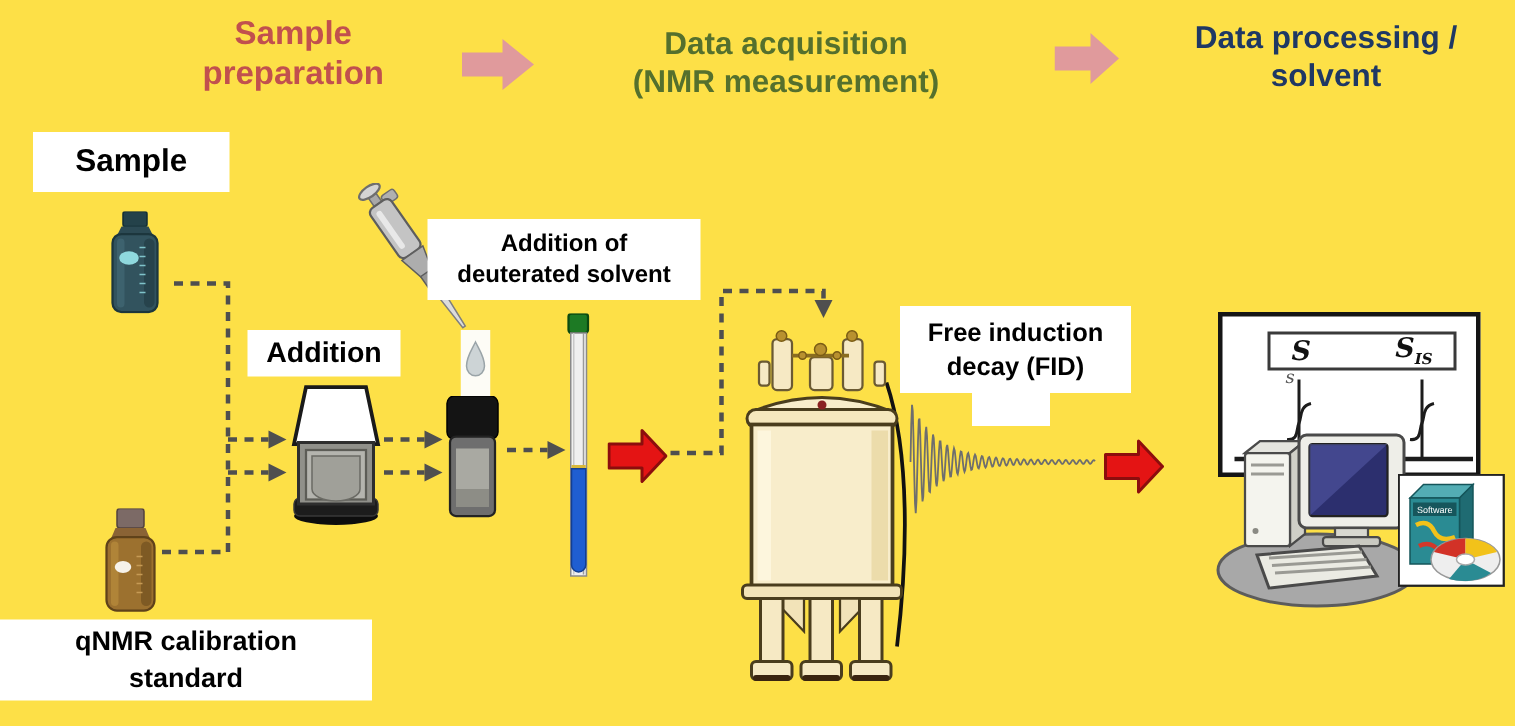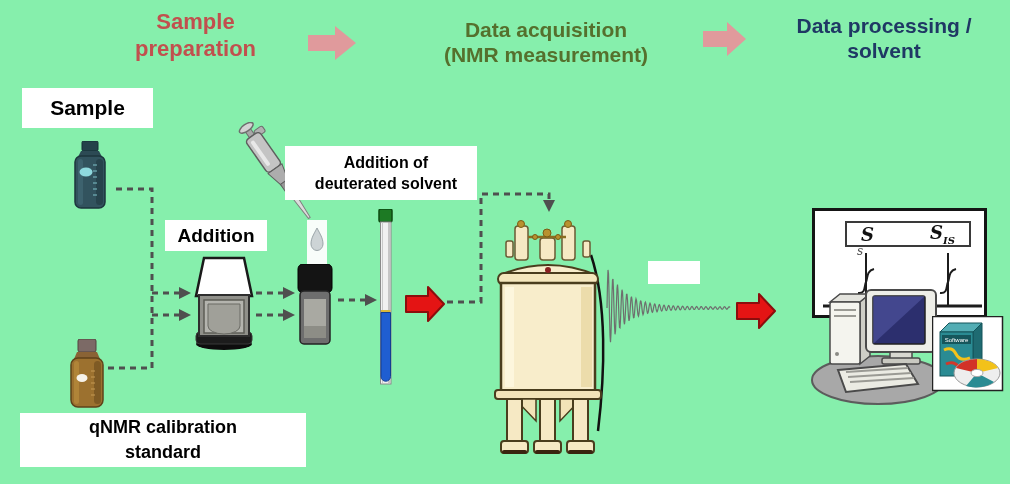--- a/index.html
+++ b/index.html
@@ -1,32 +1,32 @@
 <!DOCTYPE html>
 <html><head>
 <meta charset="utf-8">
 <style>
   html,body{margin:0;padding:0;background:#000;}
-  #canvas{position:relative;width:1010px;height:484px;background:#86efac;overflow:hidden;
+  #canvas{position:relative;width:1010px;height:484px;background:#fde047;overflow:hidden;
           font-family:"Liberation Sans",sans-serif;}
   .hstep{position:absolute;font-weight:bold;text-align:center;white-space:pre-line;}
   #h1{left:88px;top:8px;width:215px;font-size:22px;line-height:27px;color:#c1504e;}
-  #h2{left:430px;top:17px;width:232px;font-size:21px;line-height:25px;color:#55702d;}
+  #h2{left:408px;top:17px;width:232px;font-size:21px;line-height:25px;color:#55702d;}
   #h3{left:778px;top:13px;width:212px;font-size:21px;line-height:25px;color:#1f3864;}
   .flowarrow{position:absolute;}
   #fa1{left:308px;top:25px;}
   #fa2{left:703px;top:20px;}
   .lbox{position:absolute;background:#fff;color:#000;font-weight:bold;text-align:center;
         white-space:pre-line;display:flex;align-items:center;justify-content:center;}
   #sample-label{left:22px;top:88px;width:131px;height:40px;font-size:21px;}
   #balance-label{left:165px;top:220px;width:102px;height:31px;font-size:19px;}
-  #addition-label{left:285px;top:146px;width:182px;height:54px;font-size:16px;line-height:21px;padding-left:10px;}
+  #addition-label{left:285px;top:146px;width:182px;height:54px;font-size:16px;line-height:21px;}
   #fid-label{left:600px;top:204px;width:154px;height:58px;font-size:17px;line-height:23px;}
   #fid-tab{position:absolute;left:648px;top:261px;width:52px;height:23px;background:#fff;}
-  #qnmr-label{left:0;top:413px;width:286px;height:54px;font-size:18px;line-height:25px;margin-left:20px;}
+  #qnmr-label{left:0;top:413px;width:248px;height:54px;font-size:18px;line-height:25px;}
   .icon{position:absolute;}
   #connectors{position:absolute;left:0;top:0;pointer-events:none;}
   #result-panel{position:absolute;left:812px;top:208px;width:175px;height:110px;background:#fff;
                 border:3px solid #151515;box-sizing:border-box;}
   #legend-box{position:absolute;left:30px;top:10px;width:126px;height:26px;border:2px solid #3a3a3a;
               box-sizing:border-box;display:flex;justify-content:space-between;align-items:center;
               padding:0 14px;font-family:"DejaVu Serif",serif;font-style:italic;font-weight:bold;
               font-size:18px;color:#111;}
   #legend-box sub{font-size:10px;font-style:italic;}
   #legend-box i{font-style:italic;}
@@ -250,17 +250,19 @@
       <path d="M45,57 L45,43 A23,14 0 0 1 66,52 Z" fill="#f2c21a"></path>
       <path d="M45,57 L62,66 A23,14 0 0 1 34,70 Z" fill="#2a8b93"></path>
       <ellipse cx="45" cy="57" rx="6" ry="3.6" fill="#ffffff" stroke="#aaaaaa"></ellipse>
     </g>
   </svg>
 
   <div class="lbox" id="sample-label">Sample</div>
   <div class="lbox" id="balance-label">Addition</div>
   <div class="lbox" id="addition-label">Addition of
 deuterated solvent</div>
+  <div class="lbox" id="fid-label">Free induction
+decay (FID)</div>
   <div id="fid-tab"></div>
   <div class="lbox" id="qnmr-label">qNMR calibration
 standard</div>
 
 </div>
 
 </body></html>

